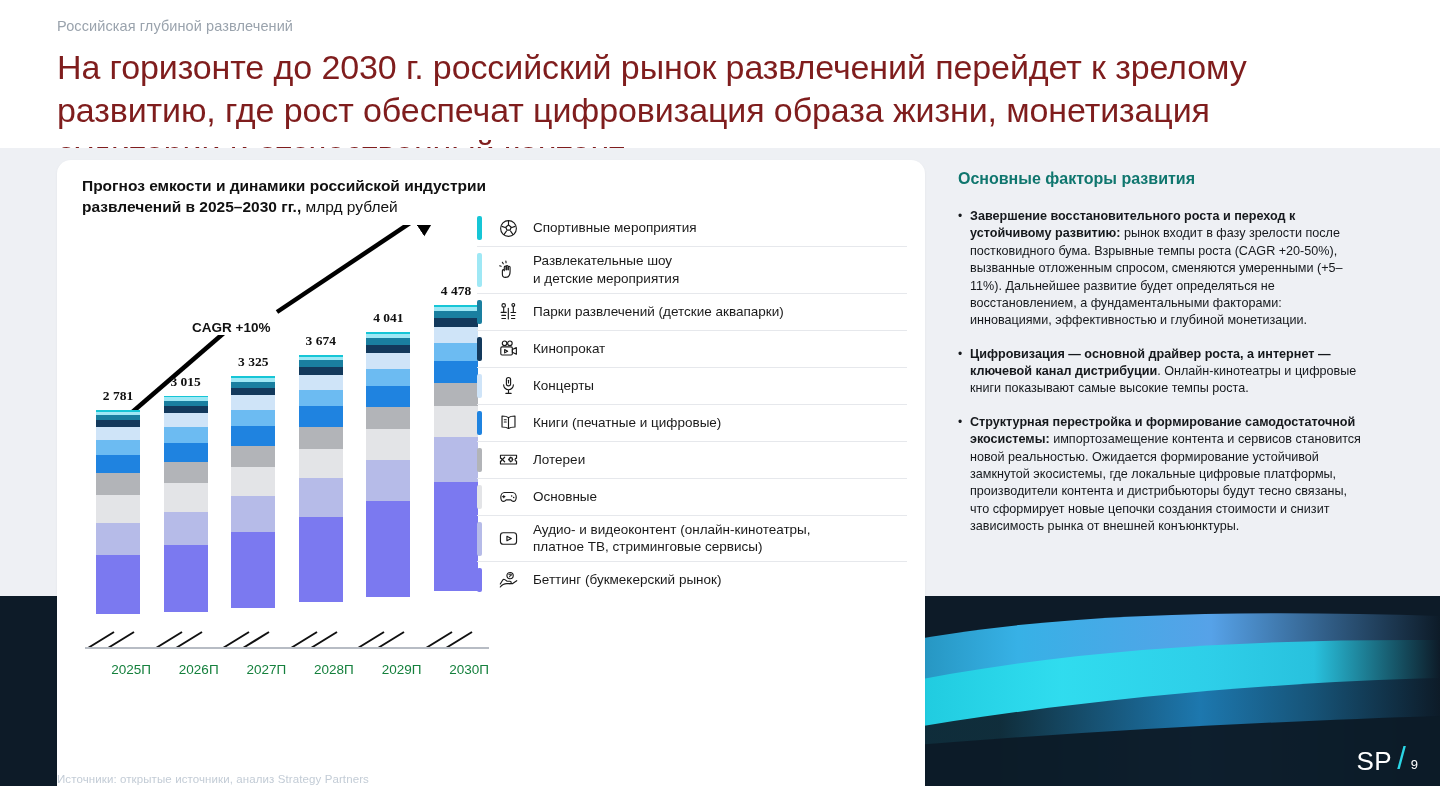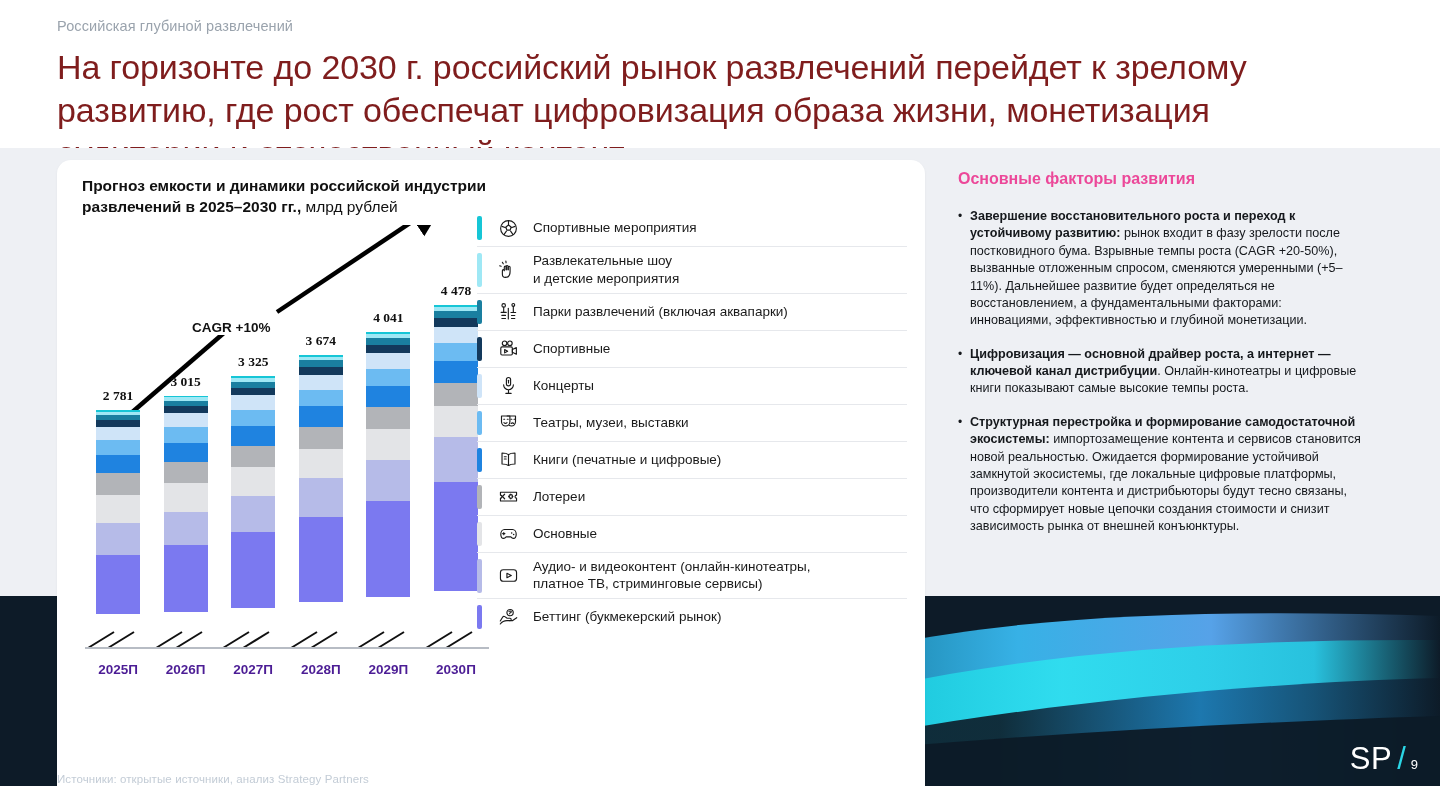--- a/index.html
+++ b/index.html
@@ -30,21 +30,21 @@
     letter-spacing: .1px;
     z-index: 5;
   }
   #logo-block {
     position: absolute;
     right: 22px; bottom: 12px;
     display: flex; align-items: flex-end; gap: 5px;
     z-index: 5;
   }
   #logo-block .sp {
-    font-size: 31px; font-weight: 400; color: #ffffff;
+    font-size: 26px; font-weight: 400; color: #ffffff;
     letter-spacing: .5px; line-height: 1;
   }
   #logo-block .slash {
     font-size: 31px; font-weight: 400; color: #2bd6e6;
     line-height: 1;
   }
   #logo-block .pageno {
     font-size: 13px; color: #ffffff; line-height: 1; padding-bottom: 3px;
   }
 
@@ -117,22 +117,22 @@
   #axis-line {
     position: absolute; left: 8px; bottom: 46px;
     width: 404px; height: 2px; background: #b7bcc4;
   }
   #xlabels {
     position: absolute; left: 8px; bottom: 18px;
     width: 404px;
     display: flex; justify-content: space-between;
   }
   #xlabels span {
-    width: 66px; text-align: center;
-    font-size: 13.5px; font-weight: bold; color: #4c1d95;
+    width: 66px; text-align: right;
+    font-size: 13.5px; font-weight: normal; color: #15803d;
   }
   #cagr-svg { position: absolute; left: 0; top: 0; width: 420px; height: 470px; }
   #cagr-label {
     position: absolute; left: 112px; top: 95px;
     font-size: 13.5px; font-weight: bold; color: #111;
     background: #fff; padding: 0 3px;
   }
 
   
   #legend {
@@ -160,21 +160,21 @@
   .legend-label {
     font-size: 13.5px; color: #1a1a1a; line-height: 1.32;
   }
 
   
   #factors {
     position: absolute; left: 958px; top: 170px;
     width: 408px;
   }
   #factors-title {
-    font-size: 16px; font-weight: bold; color: #ec4899;
+    font-size: 16px; font-weight: bold; color: #0f766e;
     margin-bottom: 20px;
   }
   .factor {
     display: flex;
     margin-bottom: 16px;
     font-size: 12.6px; line-height: 1.38; color: #15181c;
   }
   .factor .bullet { width: 12px; flex: 0 0 12px; font-size: 12px; line-height: 1.38; }
   .factor b { font-weight: bold; }
 </style>
@@ -417,57 +417,45 @@
         <span class="swatch" style="background: rgb(26, 127, 160); height: 24px;"></span>
         <span class="legend-icon">
           <svg viewBox="0 0 24 24">
             <circle cx="6.5" cy="5" r="2" stroke="#1a1a1a" stroke-width="1.3" fill="none" stroke-linecap="round" stroke-linejoin="round"></circle>
             <path d="M6.5 7v6M3.6 13h5.8M4.4 16.5h4.2M4.4 20h4.2" stroke="#1a1a1a" stroke-width="1.3" fill="none" stroke-linecap="round" stroke-linejoin="round"></path>
             <circle cx="17.5" cy="4.5" r="1.6" stroke="#1a1a1a" stroke-width="1.3" fill="none" stroke-linecap="round" stroke-linejoin="round"></circle>
             <path d="M17.5 6.1v7M14.8 13.2h5.4M15.4 16.6h3.8M15.4 20h3.8" stroke="#1a1a1a" stroke-width="1.3" fill="none" stroke-linecap="round" stroke-linejoin="round"></path>
             <path d="M11.8 8.5v12" stroke="#1a1a1a" stroke-width="1.3" fill="none" stroke-linecap="round" stroke-linejoin="round"></path>
           </svg>
         </span>
-        <span class="legend-label">Парки развлечений (включая аквапарки)</span>
+        <span class="legend-label">Парки развлечений (детские аквапарки)</span>
       </div>
       <div class="legend-row">
         <span class="swatch" style="background: rgb(19, 57, 92); height: 24px;"></span>
         <span class="legend-icon">
           <svg viewBox="0 0 24 24">
             <circle cx="7.5" cy="6" r="2.6" stroke="#1a1a1a" stroke-width="1.3" fill="none" stroke-linecap="round" stroke-linejoin="round"></circle>
             <circle cx="13.6" cy="6" r="2.6" stroke="#1a1a1a" stroke-width="1.3" fill="none" stroke-linecap="round" stroke-linejoin="round"></circle>
             <rect x="3.2" y="10.2" width="13.2" height="9.2" rx="1.4" stroke="#1a1a1a" stroke-width="1.3" fill="none" stroke-linecap="round" stroke-linejoin="round"></rect>
             <path d="M16.4 13.2 21 11v7.6l-4.6-2.2z" stroke="#1a1a1a" stroke-width="1.3" fill="none" stroke-linecap="round" stroke-linejoin="round"></path>
             <path d="m7.6 13.2 3.4 1.9-3.4 1.9z" stroke="#1a1a1a" stroke-width="1.3" fill="none" stroke-linecap="round" stroke-linejoin="round"></path>
           </svg>
         </span>
-        <span class="legend-label">Спортивные</span>
+        <span class="legend-label">Кинопрокат</span>
       </div>
       <div class="legend-row">
         <span class="swatch" style="background: rgb(207, 228, 248); height: 24px;"></span>
         <span class="legend-icon">
           <svg viewBox="0 0 24 24">
             <rect x="9.6" y="2.8" width="4.8" height="9.6" rx="2.4" stroke="#1a1a1a" stroke-width="1.3" fill="none" stroke-linecap="round" stroke-linejoin="round"></rect>
             <path d="M6.4 11.2a5.6 5.6 0 0 0 11.2 0M12 16.8V21M9 21h6" stroke="#1a1a1a" stroke-width="1.3" fill="none" stroke-linecap="round" stroke-linejoin="round"></path>
             <path d="M12 6.1v3" stroke="#1a1a1a" stroke-width="1.3" fill="none" stroke-linecap="round" stroke-linejoin="round"></path>
           </svg>
         </span>
         <span class="legend-label">Концерты</span>
-      </div>
-      <div class="legend-row">
-        <span class="swatch" style="background: rgb(108, 187, 242); height: 24px;"></span>
-        <span class="legend-icon">
-          <svg viewBox="0 0 24 24">
-            <path d="M4 4.6h9.6v6.6c0 2.7-2.1 4.8-4.8 4.8S4 13.9 4 11.2z" stroke="#1a1a1a" stroke-width="1.3" fill="none" stroke-linecap="round" stroke-linejoin="round"></path>
-            <path d="M6.6 8.3h1M10.6 8.3h1M6.8 12.2c.9.9 2.6.9 3.5 0" stroke="#1a1a1a" stroke-width="1.3" fill="none" stroke-linecap="round" stroke-linejoin="round"></path>
-            <path d="M10.5 4.6h9.5v6.6c0 2.7-2.1 4.8-4.8 4.8a4.7 4.7 0 0 1-2.2-.5" stroke="#1a1a1a" stroke-width="1.3" fill="none" stroke-linecap="round" stroke-linejoin="round"></path>
-            <path d="M14.8 8.3h1M18.3 8.3h1M15 13.1c.8-.7 2.3-.7 3.1 0" stroke="#1a1a1a" stroke-width="1.3" fill="none" stroke-linecap="round" stroke-linejoin="round"></path>
-          </svg>
-        </span>
-        <span class="legend-label">Театры, музеи, выставки</span>
       </div>
       <div class="legend-row">
         <span class="swatch" style="background: rgb(31, 131, 224); height: 24px;"></span>
         <span class="legend-icon">
           <svg viewBox="0 0 24 24">
             <path d="M12 6.4C10.3 5.1 7.9 4.6 4.6 4.6v12.5c3.3 0 5.7.5 7.4 1.8 1.7-1.3 4.1-1.8 7.4-1.8V4.6c-3.3 0-5.7.5-7.4 1.8z" stroke="#1a1a1a" stroke-width="1.3" fill="none" stroke-linecap="round" stroke-linejoin="round"></path>
             <path d="M12 6.4v12.5" stroke="#1a1a1a" stroke-width="1.3" fill="none" stroke-linecap="round" stroke-linejoin="round"></path>
             <path d="M7.2 8.8h2.2M7.2 11.4h2.2" stroke="#1a1a1a" stroke-width="1.3" fill="none" stroke-linecap="round" stroke-linejoin="round"></path>
           </svg>
         </span>

